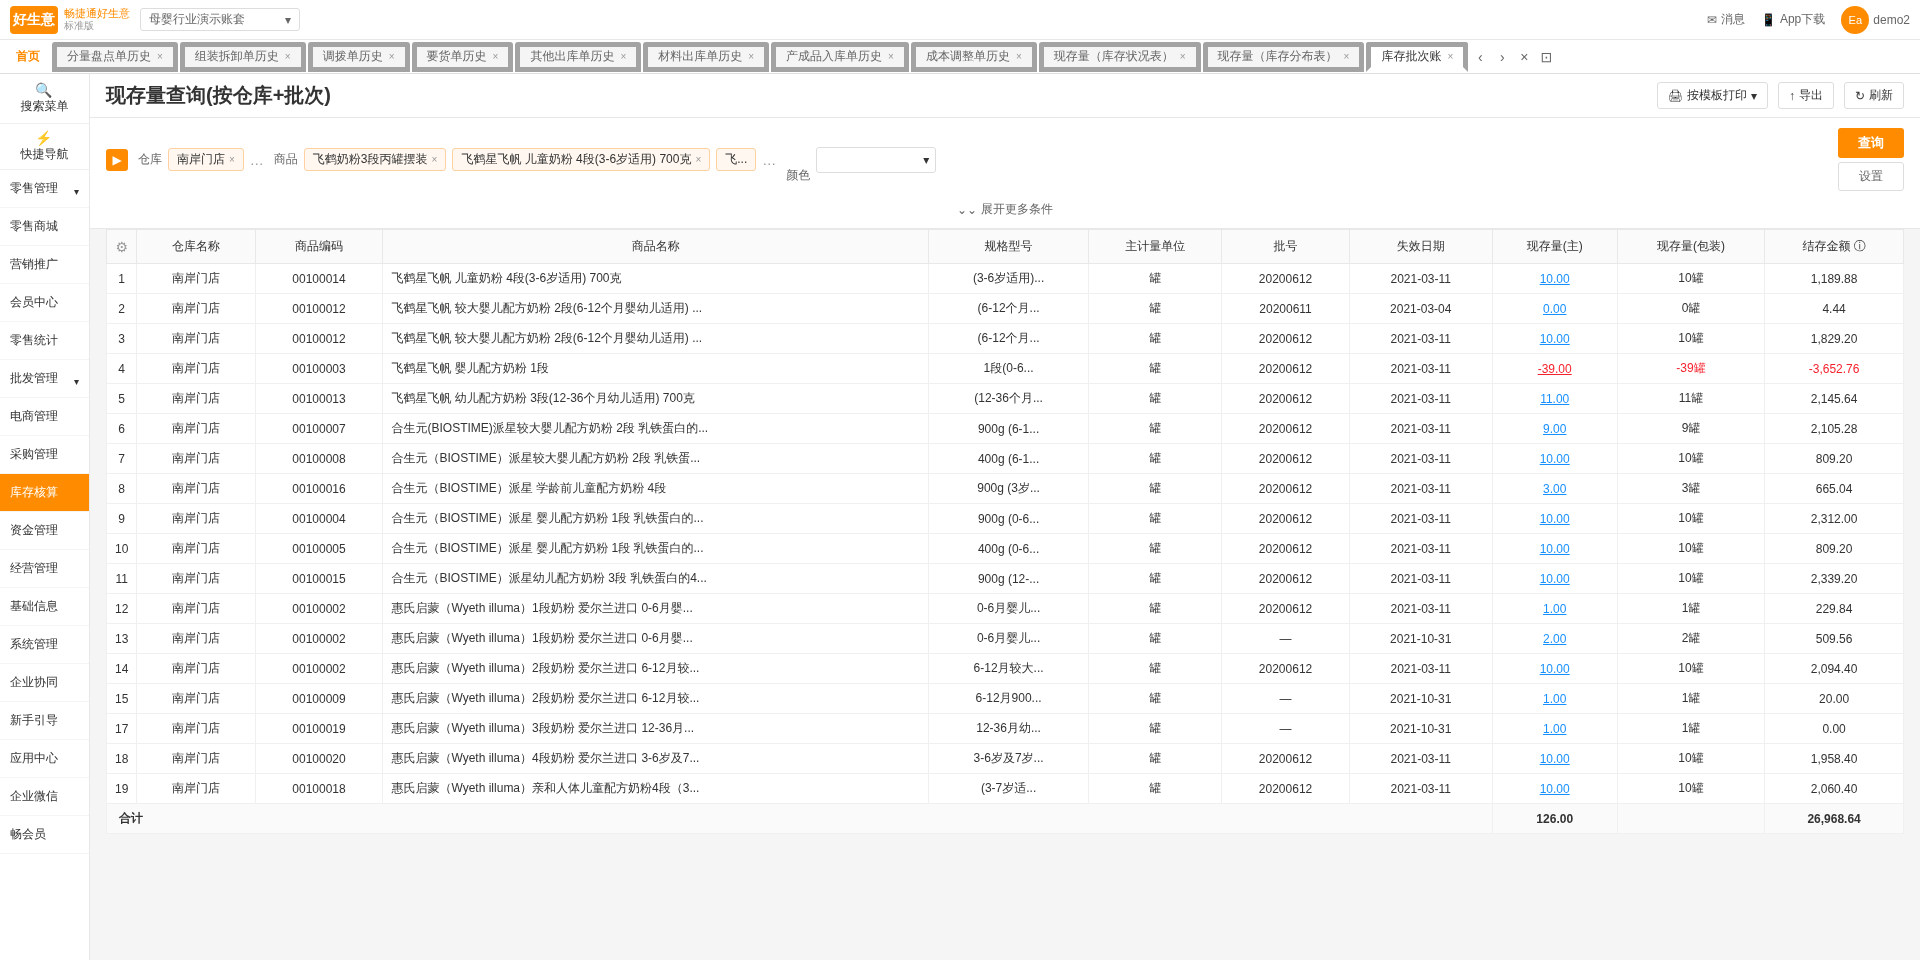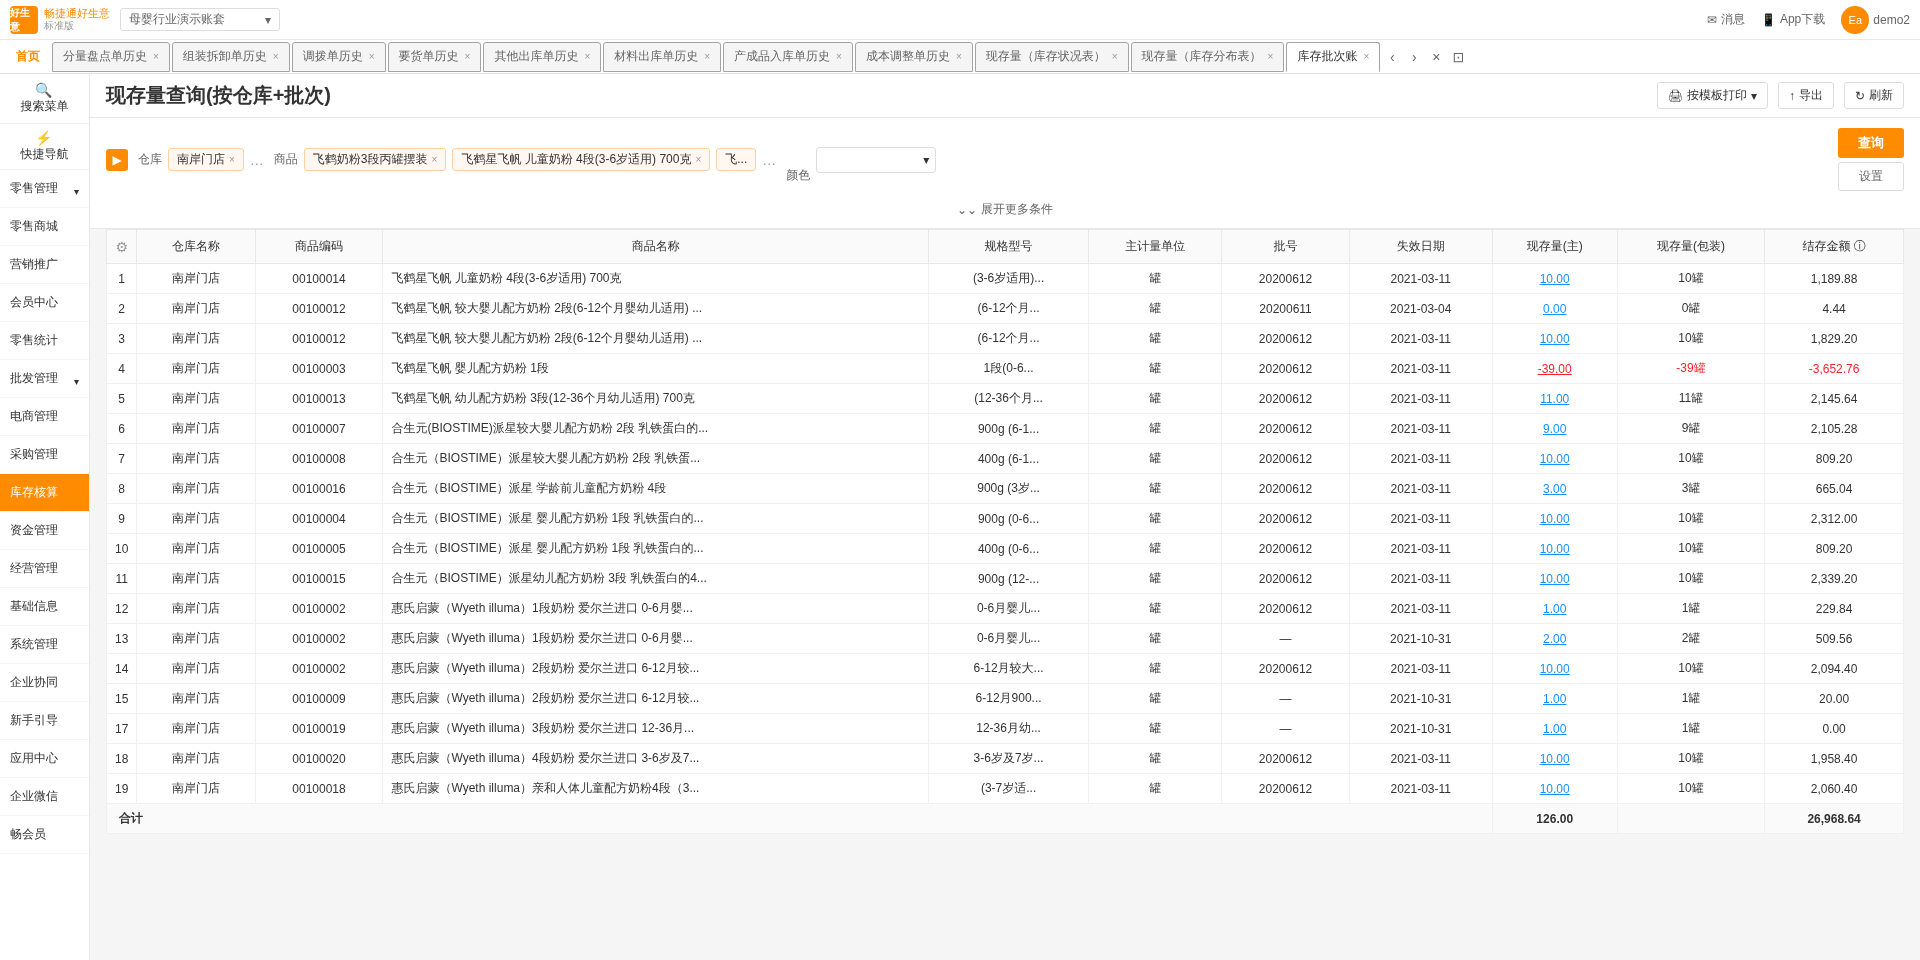--- a/index.html
+++ b/index.html
@@ -4,35 +4,35 @@
   <style>
     * { box-sizing: border-box; margin: 0; padding: 0; }
     body { font-family: 'Microsoft YaHei', Arial, sans-serif; font-size: 12px; background: #f5f5f5; color: #333; }
 
     
     .top-bar {
       display: flex; align-items: center; background: #fff; height: 40px;
       border-bottom: 1px solid #e8e8e8; padding: 0 10px; gap: 10px;
     }
     .logo-area { display: flex; align-items: center; gap: 6px; min-width: 80px; }
-    .logo-icon { width: 28px; height: 28px; background: #ff8c00; border-radius: 4px; display: flex; align-items: center; justify-content: center; color: white; font-size: 10px; font-weight: bold; }
+    .logo-icon { width: 48px; height: 28px; background: #ff8c00; border-radius: 4px; display: flex; align-items: center; justify-content: center; color: white; font-size: 14px; font-weight: bold; }
     .logo-text { font-size: 11px; color: #ff8c00; line-height: 1.2; }
     .industry-selector { display: flex; align-items: center; gap: 4px; border: 1px solid #ddd; border-radius: 3px; padding: 2px 8px; cursor: pointer; min-width: 160px; color: #666; font-size: 12px; }
     .top-right { margin-left: auto; display: flex; align-items: center; gap: 16px; }
     .top-right-item { display: flex; align-items: center; gap: 4px; cursor: pointer; color: #666; font-size: 12px; }
     .user-avatar { width: 28px; height: 28px; border-radius: 50%; background: #ff8c00; display: flex; align-items: center; justify-content: center; color: white; font-size: 11px; }
 
     
     .tab-bar {
       display: flex; align-items: center; background: #fff; height: 34px;
       border-bottom: 1px solid #e0e0e0; padding: 0 6px; gap: 2px; overflow: hidden;
     }
     .tab-item {
       display: flex; align-items: center; gap: 4px; padding: 0 10px; height: 30px;
-      border: 1px solid #a3a3a3; border-radius: 3px 3px 0 0; cursor: pointer;
+      border: 5px solid #a3a3a3; border-radius: 3px 3px 0 0; cursor: pointer;
       font-size: 12px; color: #666; background: #f5f5f5; white-space: nowrap;
     }
     .tab-item.active { background: #fff; color: #333; border-bottom-color: #fff; }
     .tab-item .close-btn { color: #999; font-size: 10px; cursor: pointer; margin-left: 2px; }
     .tab-home { color: #ff8c00; font-weight: bold; border: none; background: none; }
     .tab-nav-btn { display: flex; align-items: center; justify-content: center; width: 20px; cursor: pointer; color: #666; font-size: 14px; }
 
     
     .main-layout { display: flex; height: calc(960px - 40px - 34px); }
 

